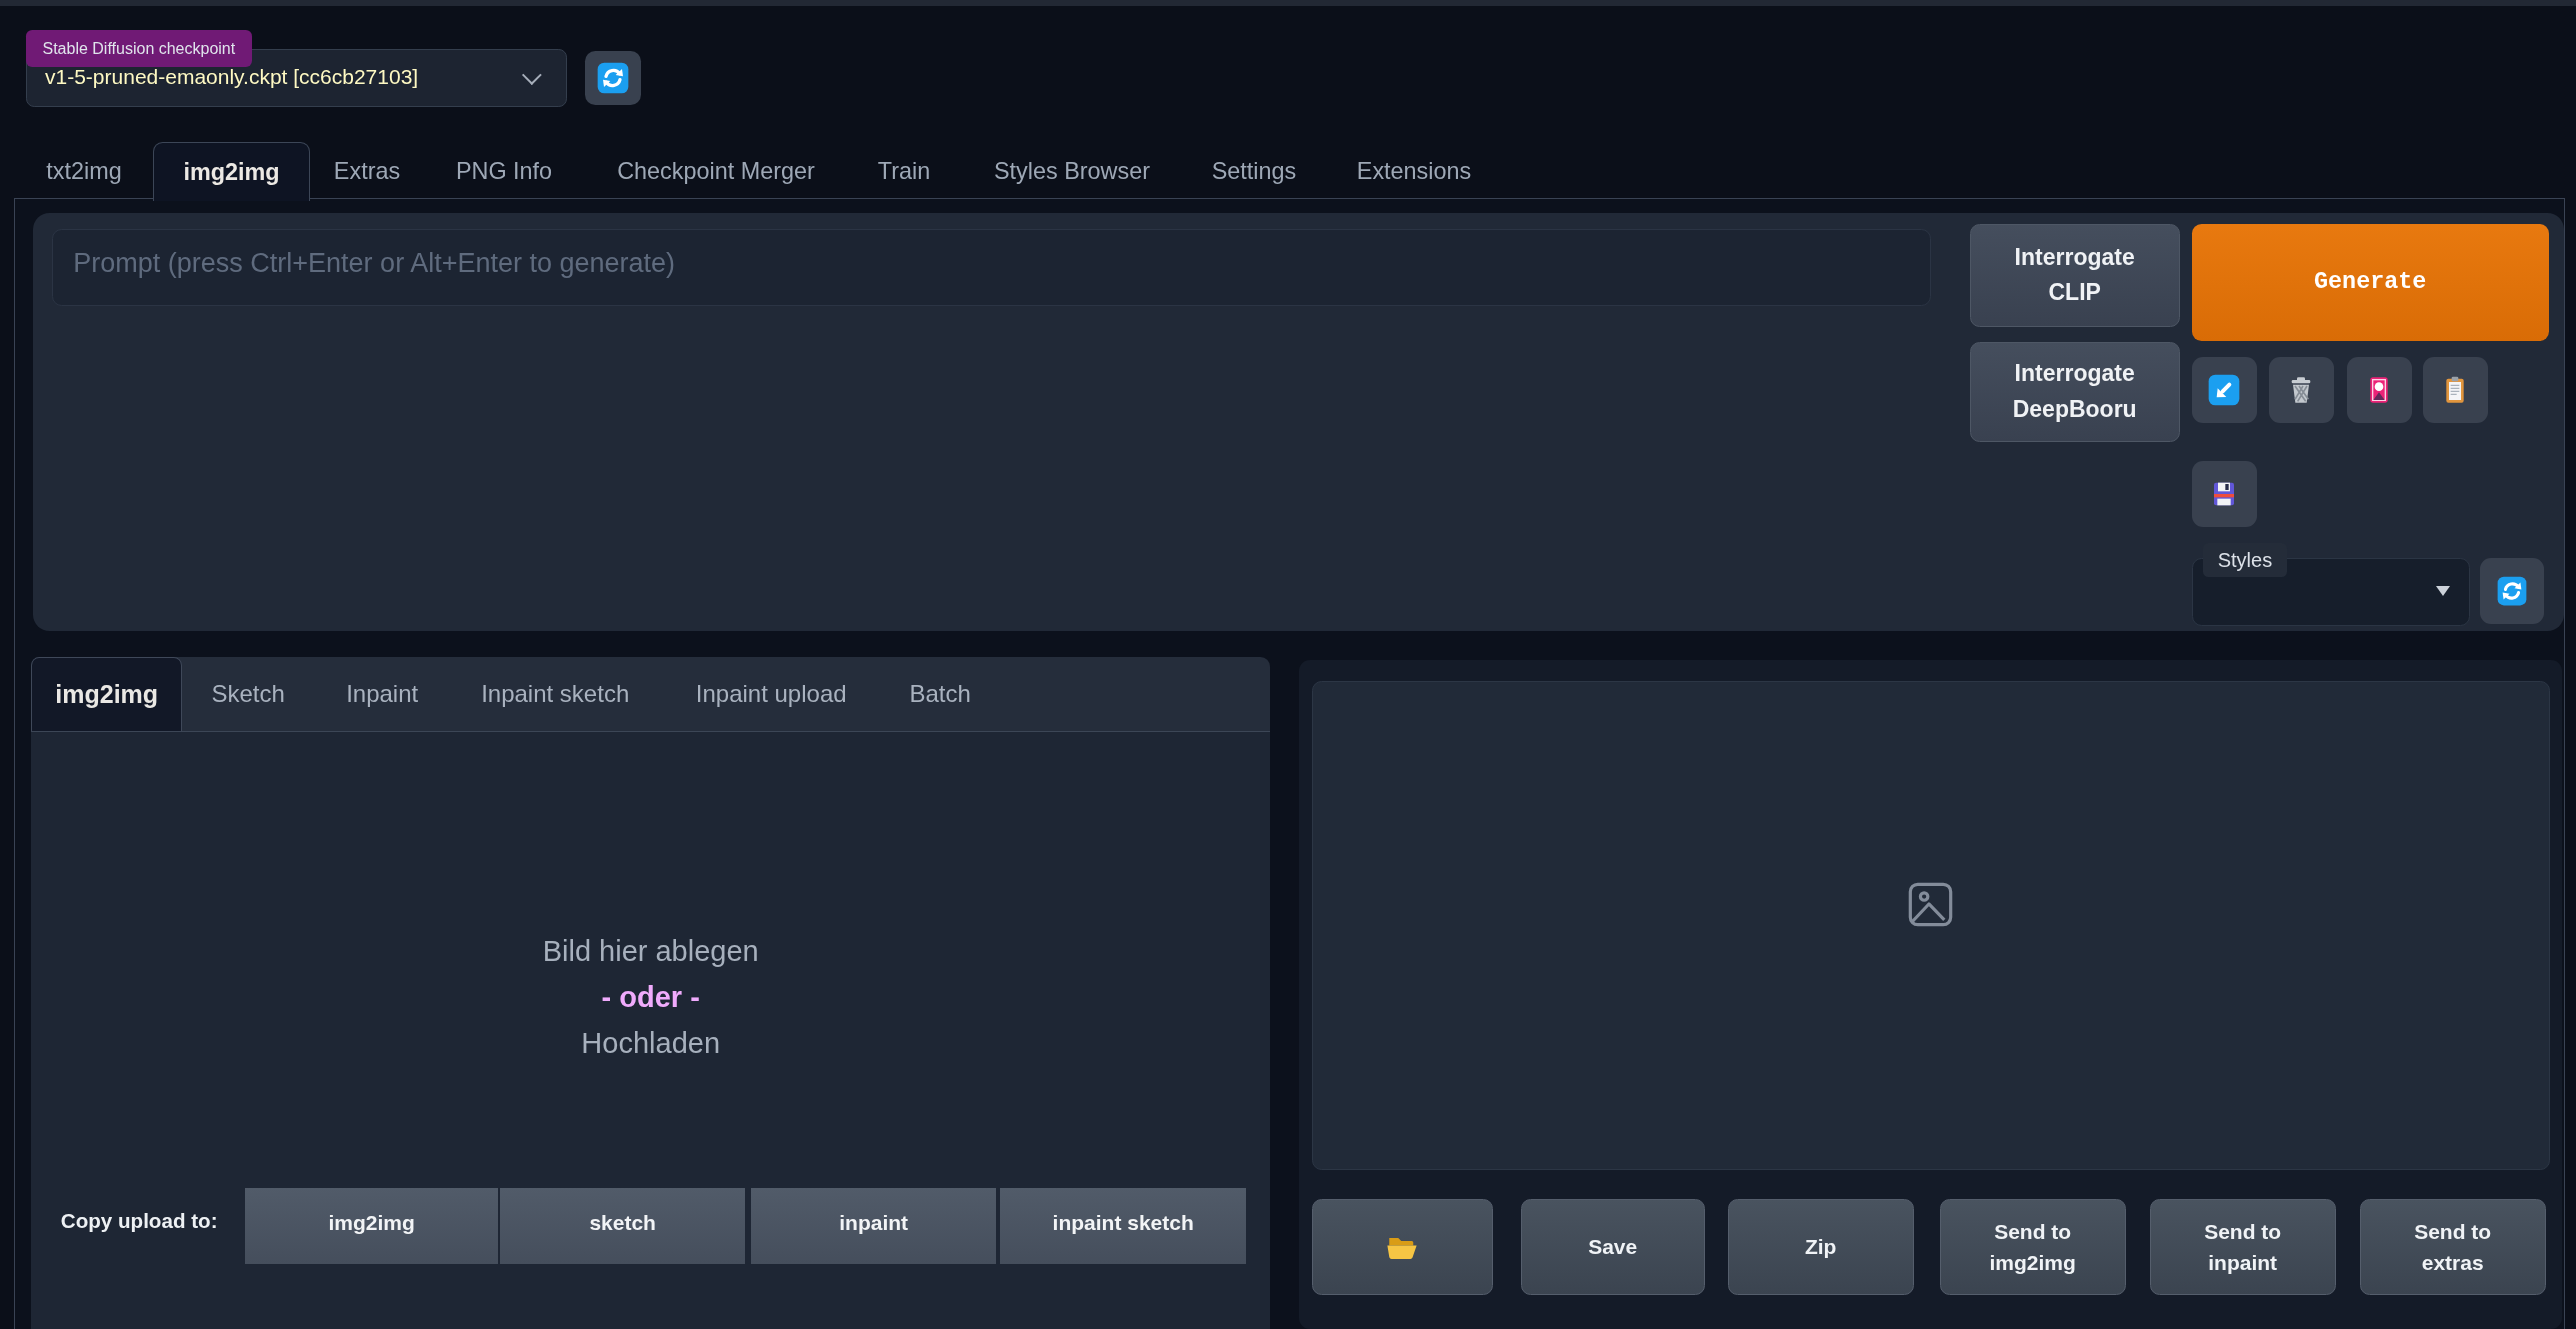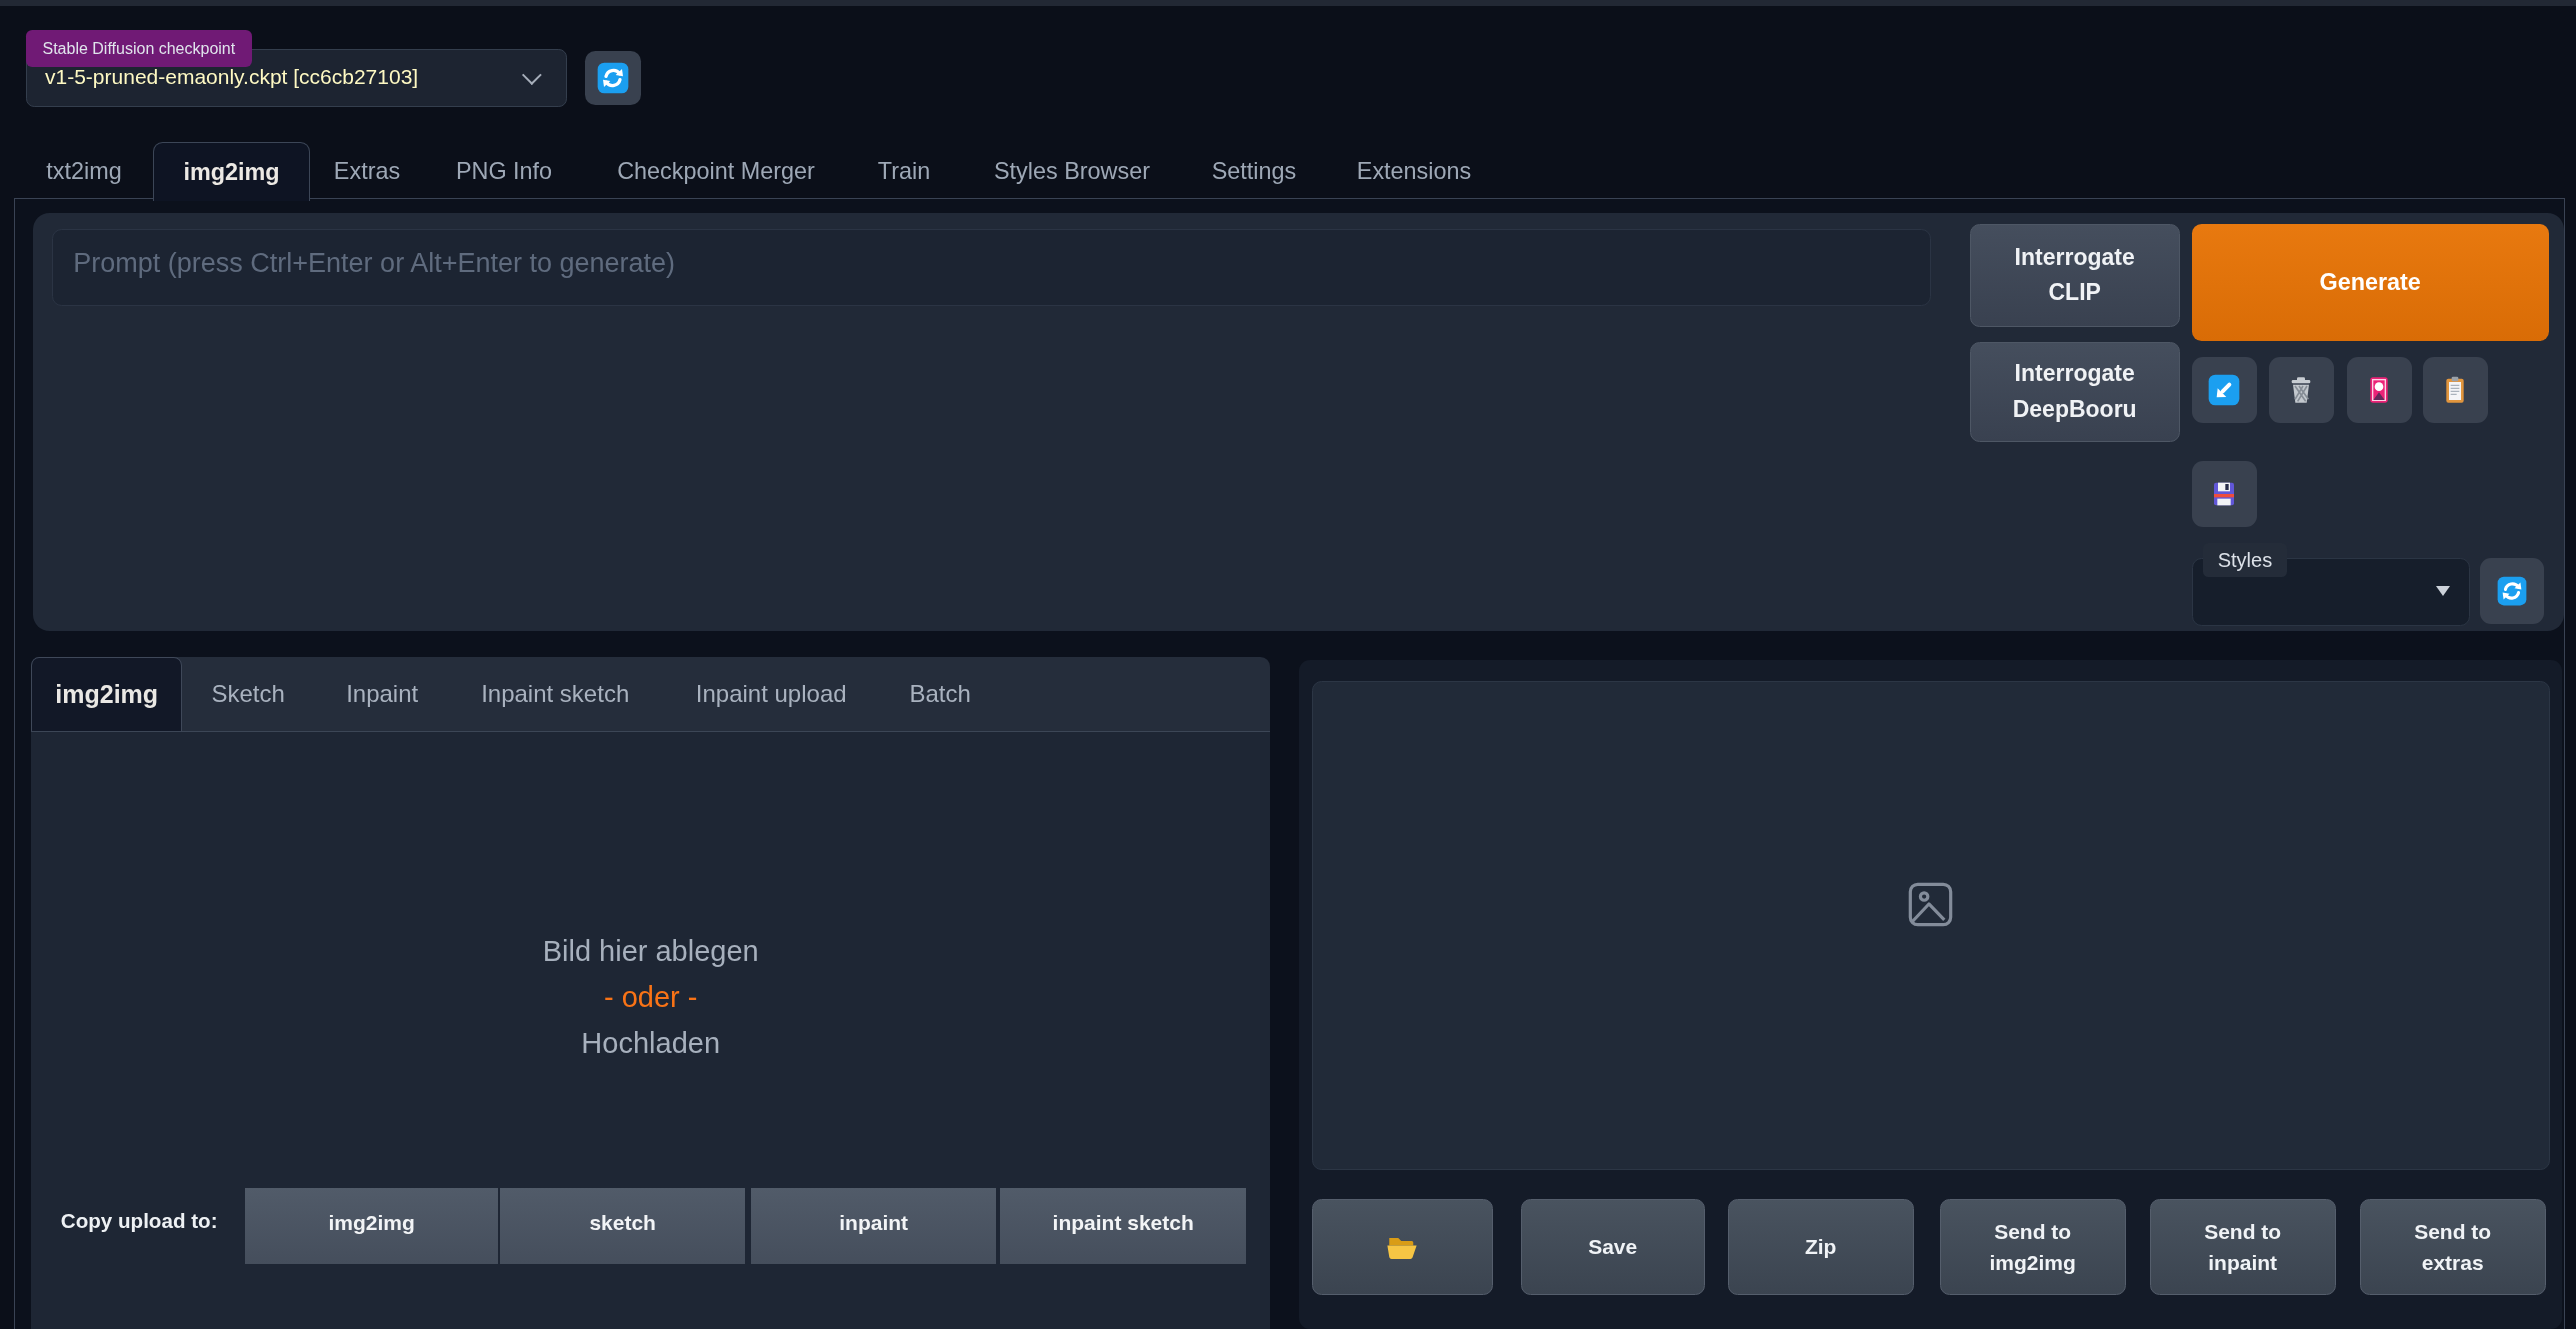--- a/index.html
+++ b/index.html
@@ -45,21 +45,21 @@
   textarea.prompt::placeholder{color:#5f6b7e;}
 
   .btn{display:flex;flex-direction:column;align-items:center;justify-content:center;
     background:linear-gradient(180deg,#454e5d,#394150);border:0.7px solid #4e5765;border-radius:9.6px;
     color:#f0f2f5;font-weight:600;font-size:23px;line-height:1.55;text-align:center;cursor:default;box-sizing:border-box;margin-left:8px;}
   .btn-clip{position:absolute;left:1929px;top:11px;width:210px;height:103px;}
   .btn-deepbooru{position:absolute;left:1929px;top:129px;width:210px;height:100px;}
   .btn-generate{position:absolute;left:2159px;top:11px;width:357px;height:117px;
     display:flex;align-items:center;justify-content:center;
     background:linear-gradient(180deg,#e8790f,#d96c06);border:none;border-radius:9.6px;
-    color:#ffffff;font-weight:600;font-size:23.4px;}
+    color:#ffffff;font-weight:600;font-size:23.4px;font-family:Liberation Mono, monospace;}
   .tool-btn{position:absolute;top:144px;width:65px;height:66px;border-radius:11px;}
   .floppy-btn{position:absolute;left:2159px;top:248px;width:65px;height:66px;border-radius:11px;}
   .styles-label{position:absolute;left:2170px;top:330px;height:34px;padding:0 15px;
     background:#242c39;border-radius:5.5px;color:#dce1e8;font-size:20px;line-height:34px;z-index:3;}
   .styles-select{position:absolute;left:2159px;top:345px;width:276px;height:66px;
     background:#161e2b;border:0.7px solid #2b3544;border-radius:9.6px;z-index:2;}
   .caret-down{position:absolute;right:19px;top:27.5px;width:0;height:0;
     border-left:7.6px solid transparent;border-right:7.6px solid transparent;border-top:10.3px solid #ccd2da;}
   .styles-refresh{position:absolute;left:2447px;top:345px;width:64px;height:66px;border-radius:11px;}
 
@@ -68,21 +68,21 @@
   .inner-strip{position:absolute;left:0;top:0;width:1239px;height:74px;background:#252d3b;
     border-bottom:1.4px solid #3c4656;border-radius:9.6px 9.6px 0 0;box-sizing:content-box;}
   .inner-tab{position:absolute;top:0;height:74px;line-height:74px;font-size:24px;color:#a9b2bf;
     transform:translateX(-50%);white-space:nowrap;cursor:default;}
   .inner-tab-selected{position:absolute;left:0;top:0;width:151px;height:74px;z-index:2;
     background:#121827;border:0.7px solid #3f4859;border-bottom:none;border-radius:8.2px 8.2px 0 0;
     text-align:center;line-height:72px;font-size:25px;font-weight:600;color:#eae8e4;box-sizing:border-box;}
   .left-content{position:absolute;left:0;top:75px;width:1239px;height:597px;background:#1e2634;}
   .drop-zone{position:absolute;left:0;top:0;width:100%;height:100%;}
   .drop-text{position:absolute;left:0;top:196px;width:100%;text-align:center;font-size:29px;line-height:46px;color:#a7b0bd;}
-  .drop-text .mid{color:#f97316;font-weight:400;}
+  .drop-text .mid{color:#f0abfc;font-weight:700;}
   .copy-label{position:absolute;left:29.6px;top:531px;height:66px;line-height:66px;
     font-size:20.6px;font-weight:700;color:#eef1f4;}
   .copy-btn{position:absolute;top:531px;height:76px;line-height:69px;text-align:center;
     background:linear-gradient(180deg,#515b69,#454e5c);color:#f2f4f6;font-weight:600;font-size:21px;cursor:default;}
 
   
   .right-panel{position:absolute;left:1284px;top:461px;width:1263px;height:669px;background:#141b28;border-radius:11px;}
   .result-area{position:absolute;left:13px;top:20.6px;width:1236px;height:487px;
     background:#212a38;border:0.7px solid #2c3645;border-radius:9.6px;}
   .placeholder-icon{position:absolute;left:592px;top:197px;width:51px;height:51px;}

